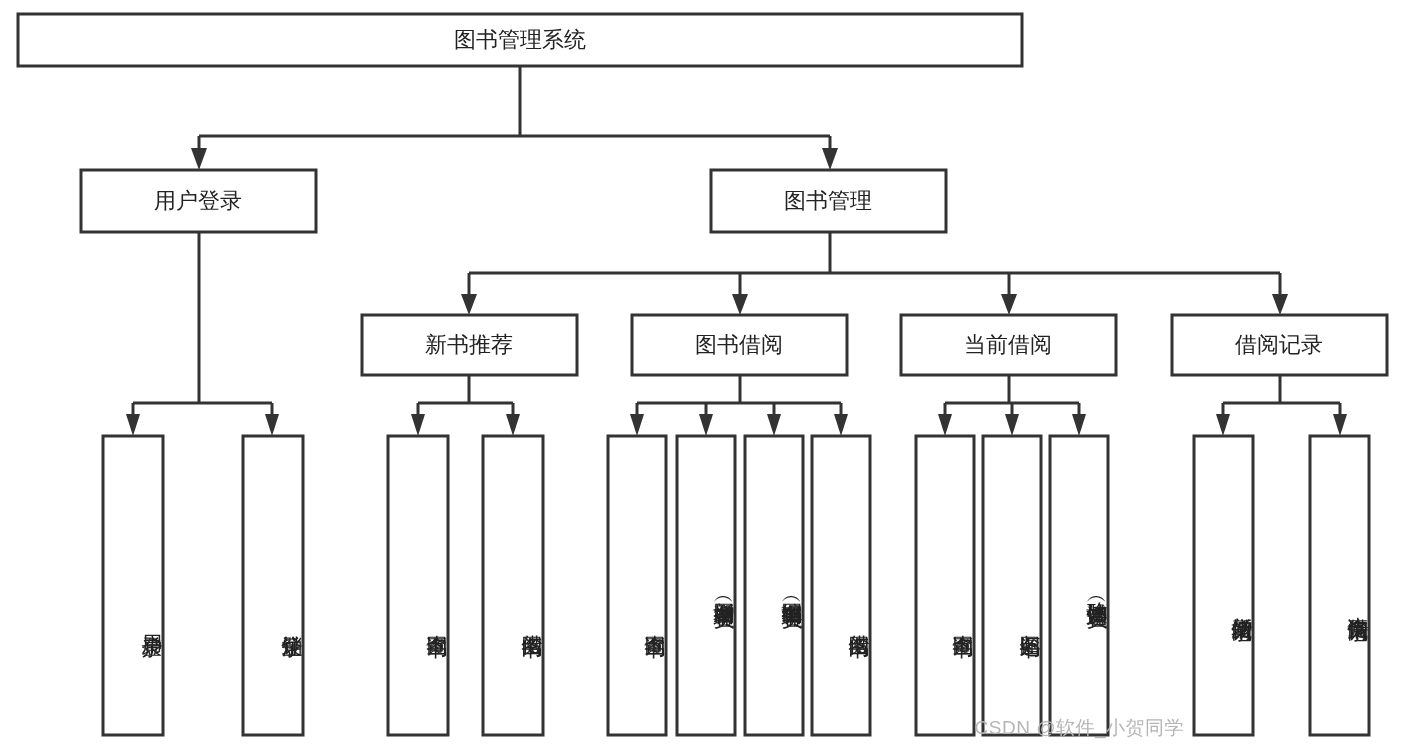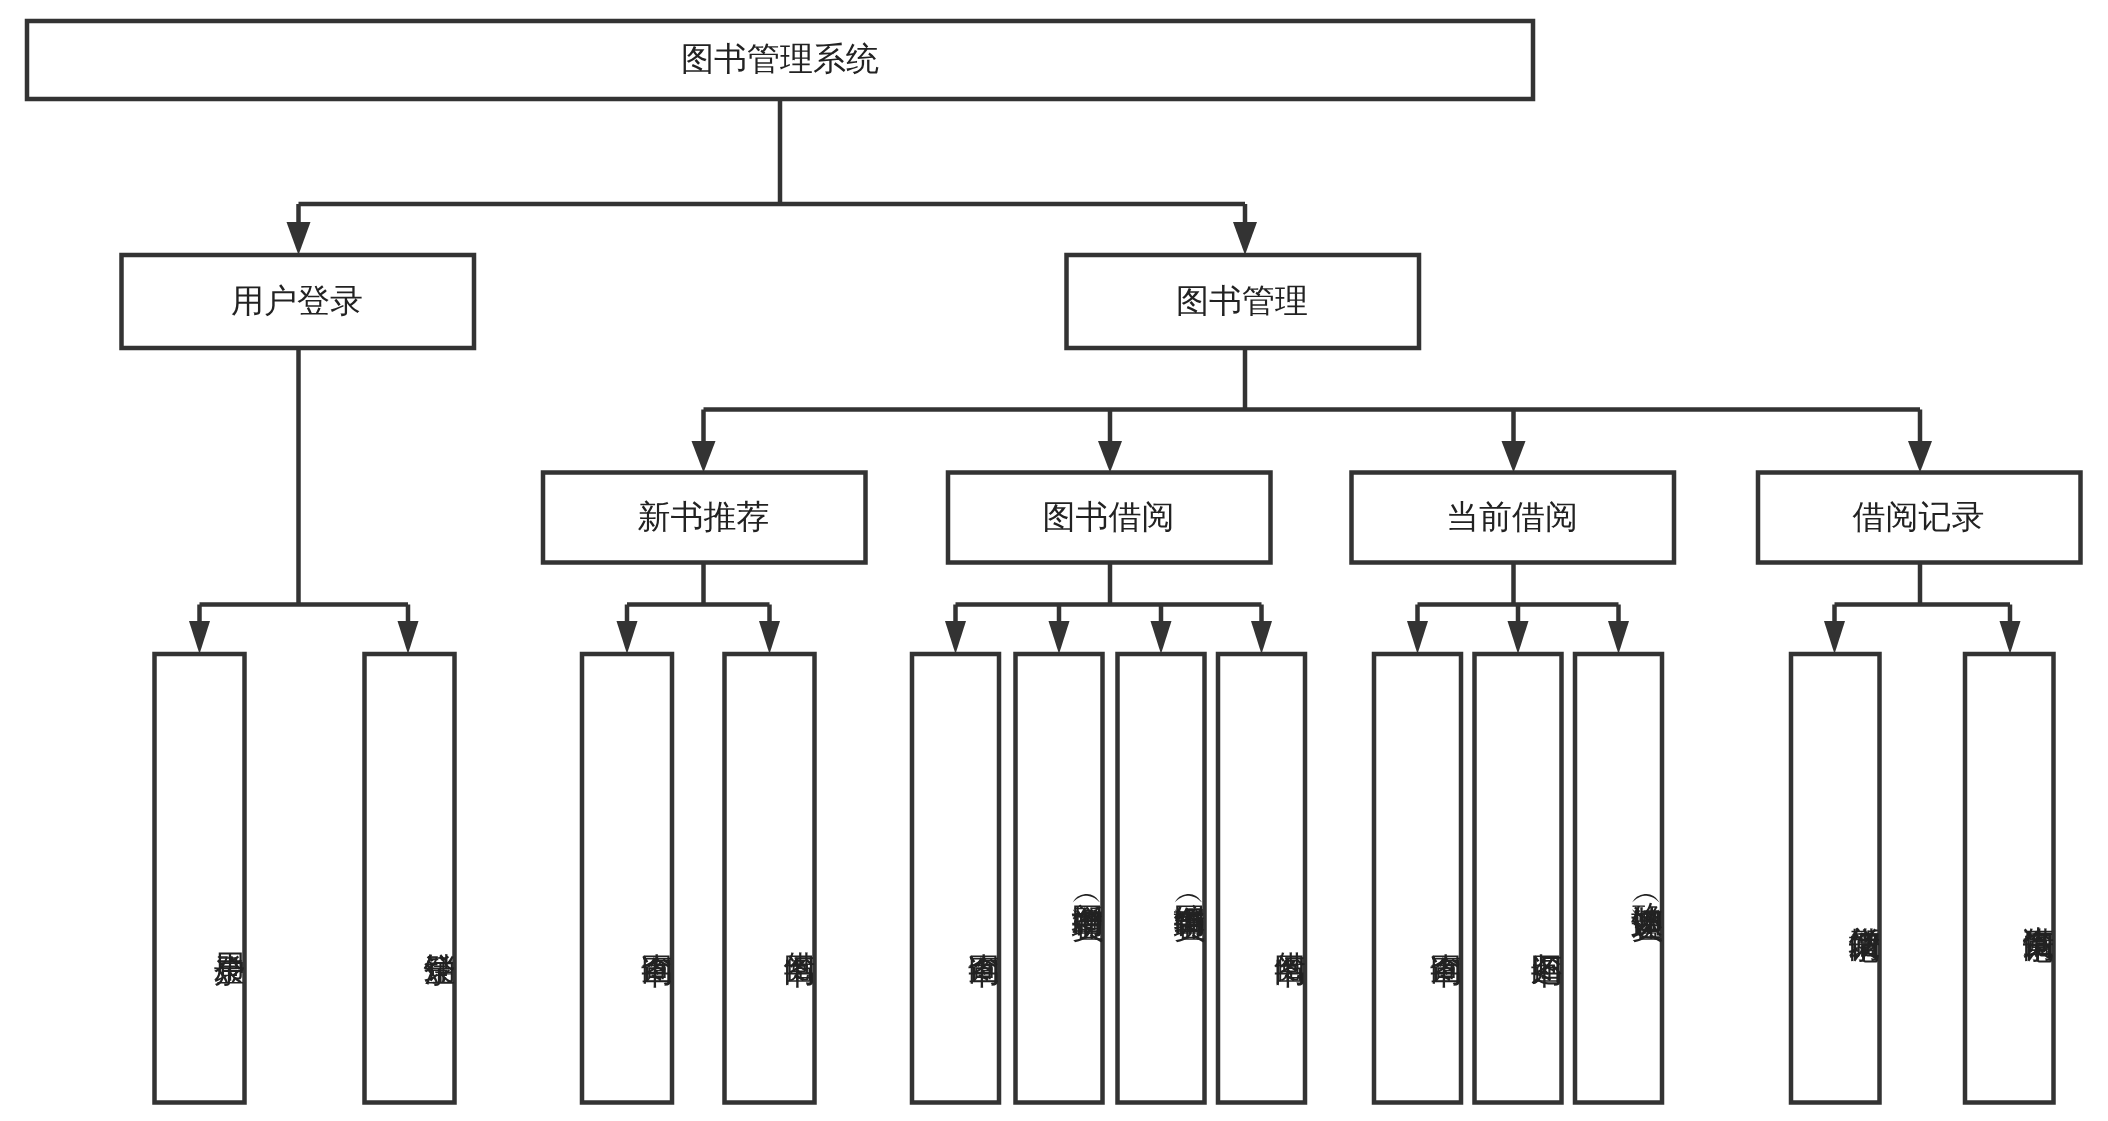--- a/index.html
+++ b/index.html
@@ -219,14 +219,15 @@
   <div class="node-label-v" style="left:745px; top:443px; width:58px; height:292px;">编辑图书（管理员）</div>
   <div class="node-label-v" style="left:812px; top:505px; width:58px; height:230px;">借阅图书</div>
 
   <div class="node-label-v" style="left:916px; top:505px; width:58px; height:230px;">查询图书</div>
   <div class="node-label-v" style="left:983px; top:505px; width:58px; height:230px;">归还图书</div>
   <div class="node-label-v" style="left:1050px; top:443px; width:58px; height:292px;">确认归还（管理员）</div>
 
   <div class="node-label-v" style="left:1194px; top:470px; width:59px; height:265px;">新增借阅记录</div>
   <div class="node-label-v" style="left:1310px; top:470px; width:59px; height:265px;">查询借阅记录</div>
 
+  <div class="watermark">CSDN @软件_小贺同学</div>
 
 </div>
 
 </body></html>

